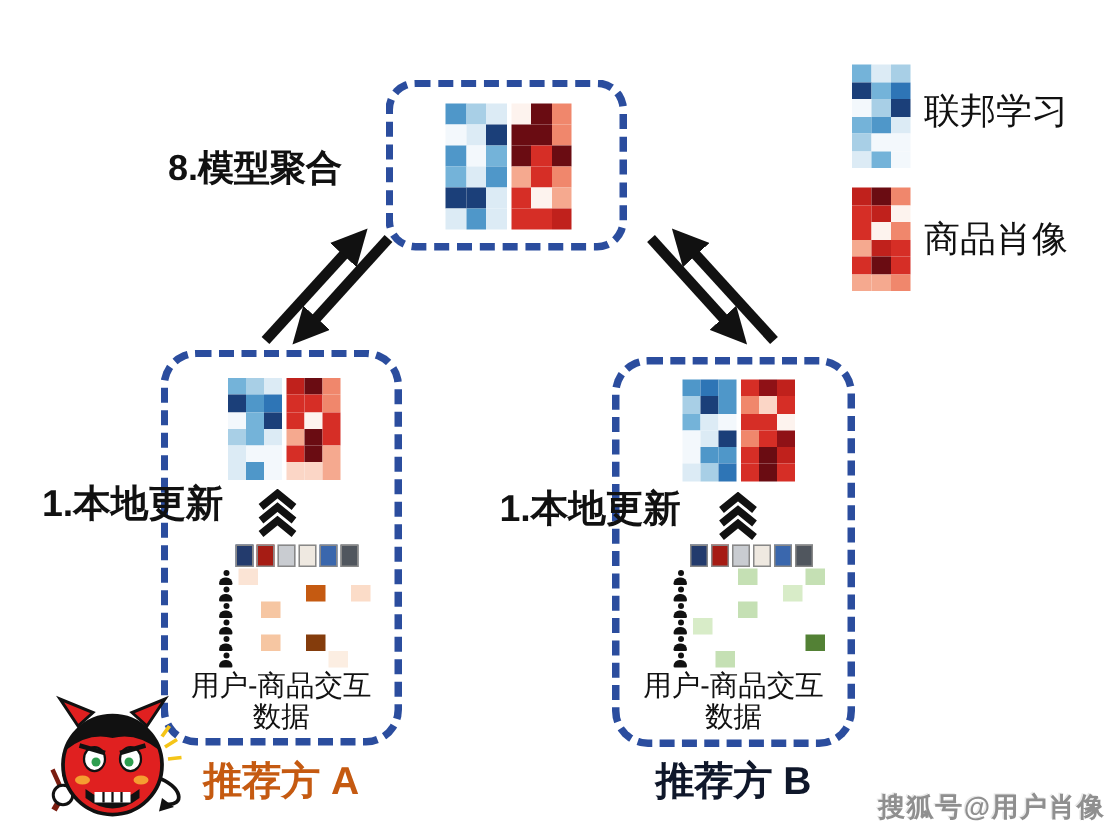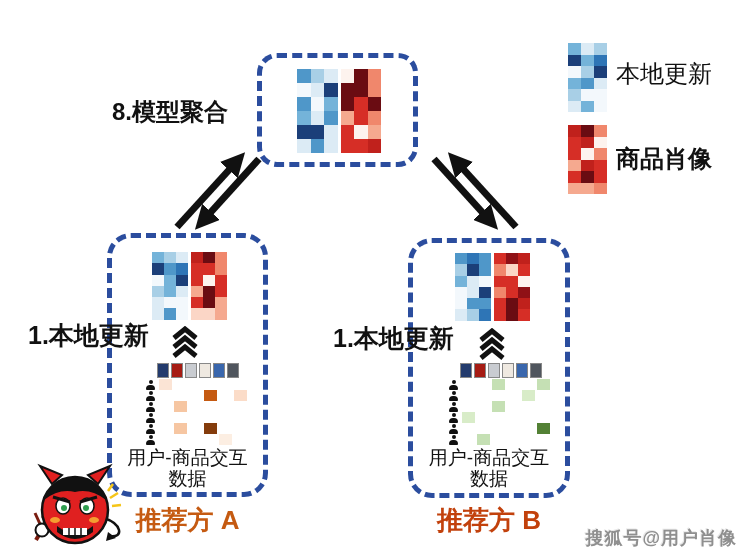--- a/index.html
+++ b/index.html
@@ -24,21 +24,21 @@
   .hm-party  { grid-template-columns:repeat(3,12px);   grid-auto-rows:11.3px; }
   .hm-legend { grid-template-columns:repeat(3,13px);   grid-auto-rows:11.5px; }
   #server-hm { left:297px; top:69px; }
   #party-a-hm { left:152px; top:252px; }
   #party-b-hm { left:455px; top:253px; }
 
   #legend-user-hm { position:absolute; left:568px; top:43px; }
   #legend-item-hm { position:absolute; left:568px; top:125px; }
   .legend-label { position:absolute; font-size:24px; color:#111; white-space:nowrap; }
   #legend-user-label { left:616px; top:58px; }
-  #legend-item-label { left:616px; top:143px;font-weight:bold; }
+  #legend-item-label { left:616px; top:143px; }
 
   .chevron { position:absolute; z-index:4; }
   #chevron-a { left:171px; top:326px; }
   #chevron-b { left:478px; top:328px; }
 
   .arrows { position:absolute; z-index:3; }
   #arrows-left  { left:163px; top:133px; }
   #arrows-right { left:418px; top:133px; }
 
   .posters { position:absolute; display:flex; gap:2px; }
@@ -56,21 +56,21 @@
   .ixn-grid { position:absolute; display:grid; grid-template-columns:repeat(6,13px); grid-auto-rows:11px; column-gap:2px; row-gap:0; }
   #ixn-a { left:159px; top:379px; }
   #ixn-b { left:462px; top:379px; }
 
   .caption { position:absolute; text-align:center; font-size:19px; color:#111; line-height:21px; }
   #caption-a { left:107px; width:161px; top:447px; }
   #caption-b { left:408px; width:162px; top:447px; }
 
   .party-label { position:absolute; text-align:center; font-weight:bold; font-size:26px; white-space:nowrap; }
   #party-a-label { left:107px; width:161px; top:503px; color:#c55a11; }
-  #party-b-label { left:408px; width:162px; top:503px; color:#c2410c; }
+  #party-b-label { left:408px; width:162px; top:503px; color:#0f172a; }
 
   #devil { position:absolute; left:22px; top:458px; z-index:6; }
 
   #watermark { position:absolute; right:4px; bottom:4px; font-size:18px; font-weight:bold; color:#8f8f8f; letter-spacing:1px; text-shadow:1px 1px 0 #ffffff, -1px -1px 0 #e8e8e8; }
 </style>
 </head>
 <body>
 
 <div class="canvas">
 
@@ -134,21 +134,21 @@
       <i style="background: rgb(116, 179, 217);"></i>
       <i style="background: rgb(79, 151, 201);"></i>
       <i style="background: rgb(220, 235, 245);"></i>
       <i style="background: rgb(168, 207, 230);"></i>
       <i style="background: rgb(243, 248, 252);"></i>
       <i style="background: rgb(243, 248, 252);"></i>
       <i style="background: rgb(220, 235, 245);"></i>
       <i style="background: rgb(116, 179, 217);"></i>
       <i style="background: rgb(243, 248, 252);"></i>
     </div>
-  <div class="legend-label" id="legend-user-label">本地更新</div>
+  <div class="legend-label" id="legend-user-label">联邦学习</div>
   <div class="hm hm-legend" id="legend-item-hm">
       <i style="background: rgb(192, 33, 28);"></i>
       <i style="background: rgb(106, 12, 18);"></i>
       <i style="background: rgb(240, 135, 108);"></i>
       <i style="background: rgb(214, 46, 38);"></i>
       <i style="background: rgb(192, 33, 28);"></i>
       <i style="background: rgb(253, 243, 238);"></i>
       <i style="background: rgb(214, 46, 38);"></i>
       <i style="background: rgb(253, 243, 238);"></i>
       <i style="background: rgb(240, 135, 108);"></i>

